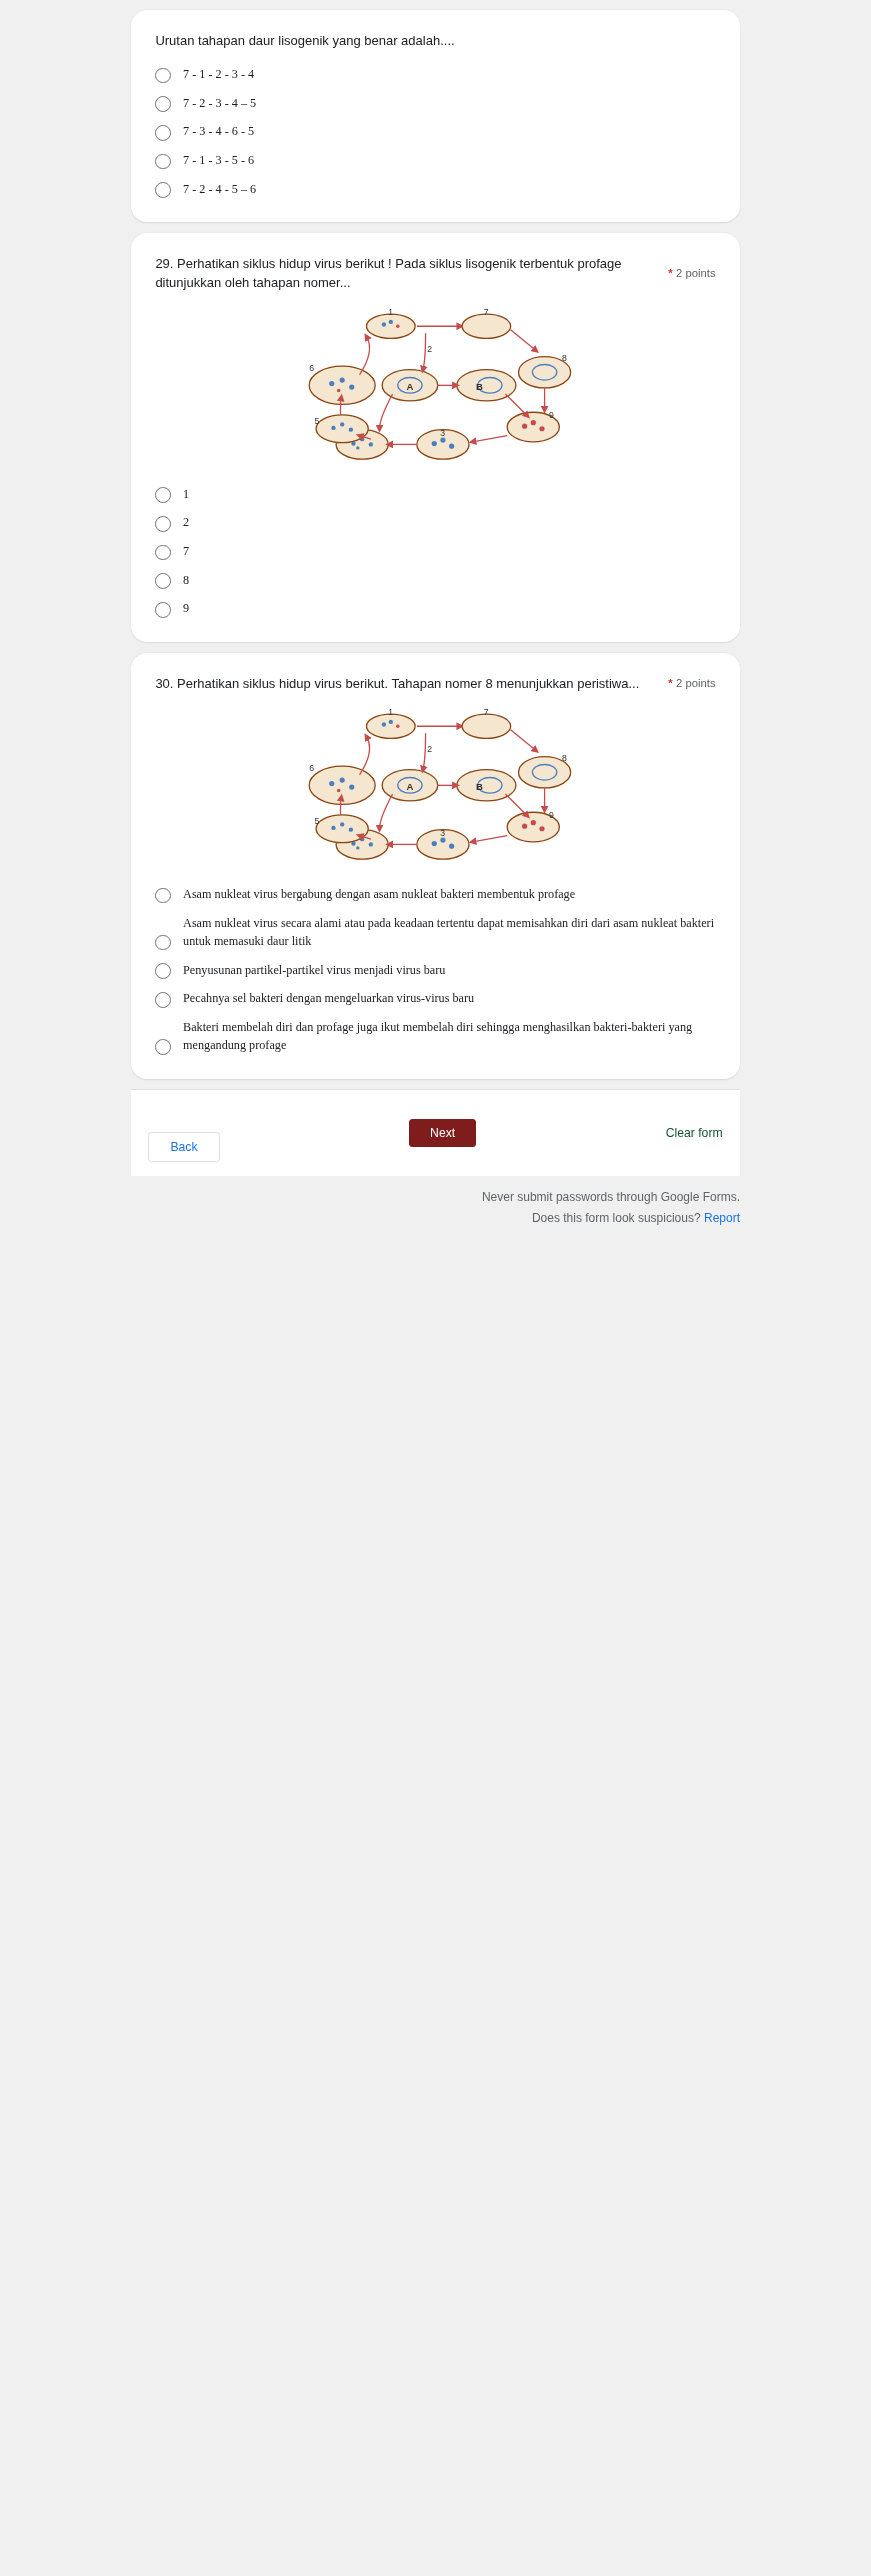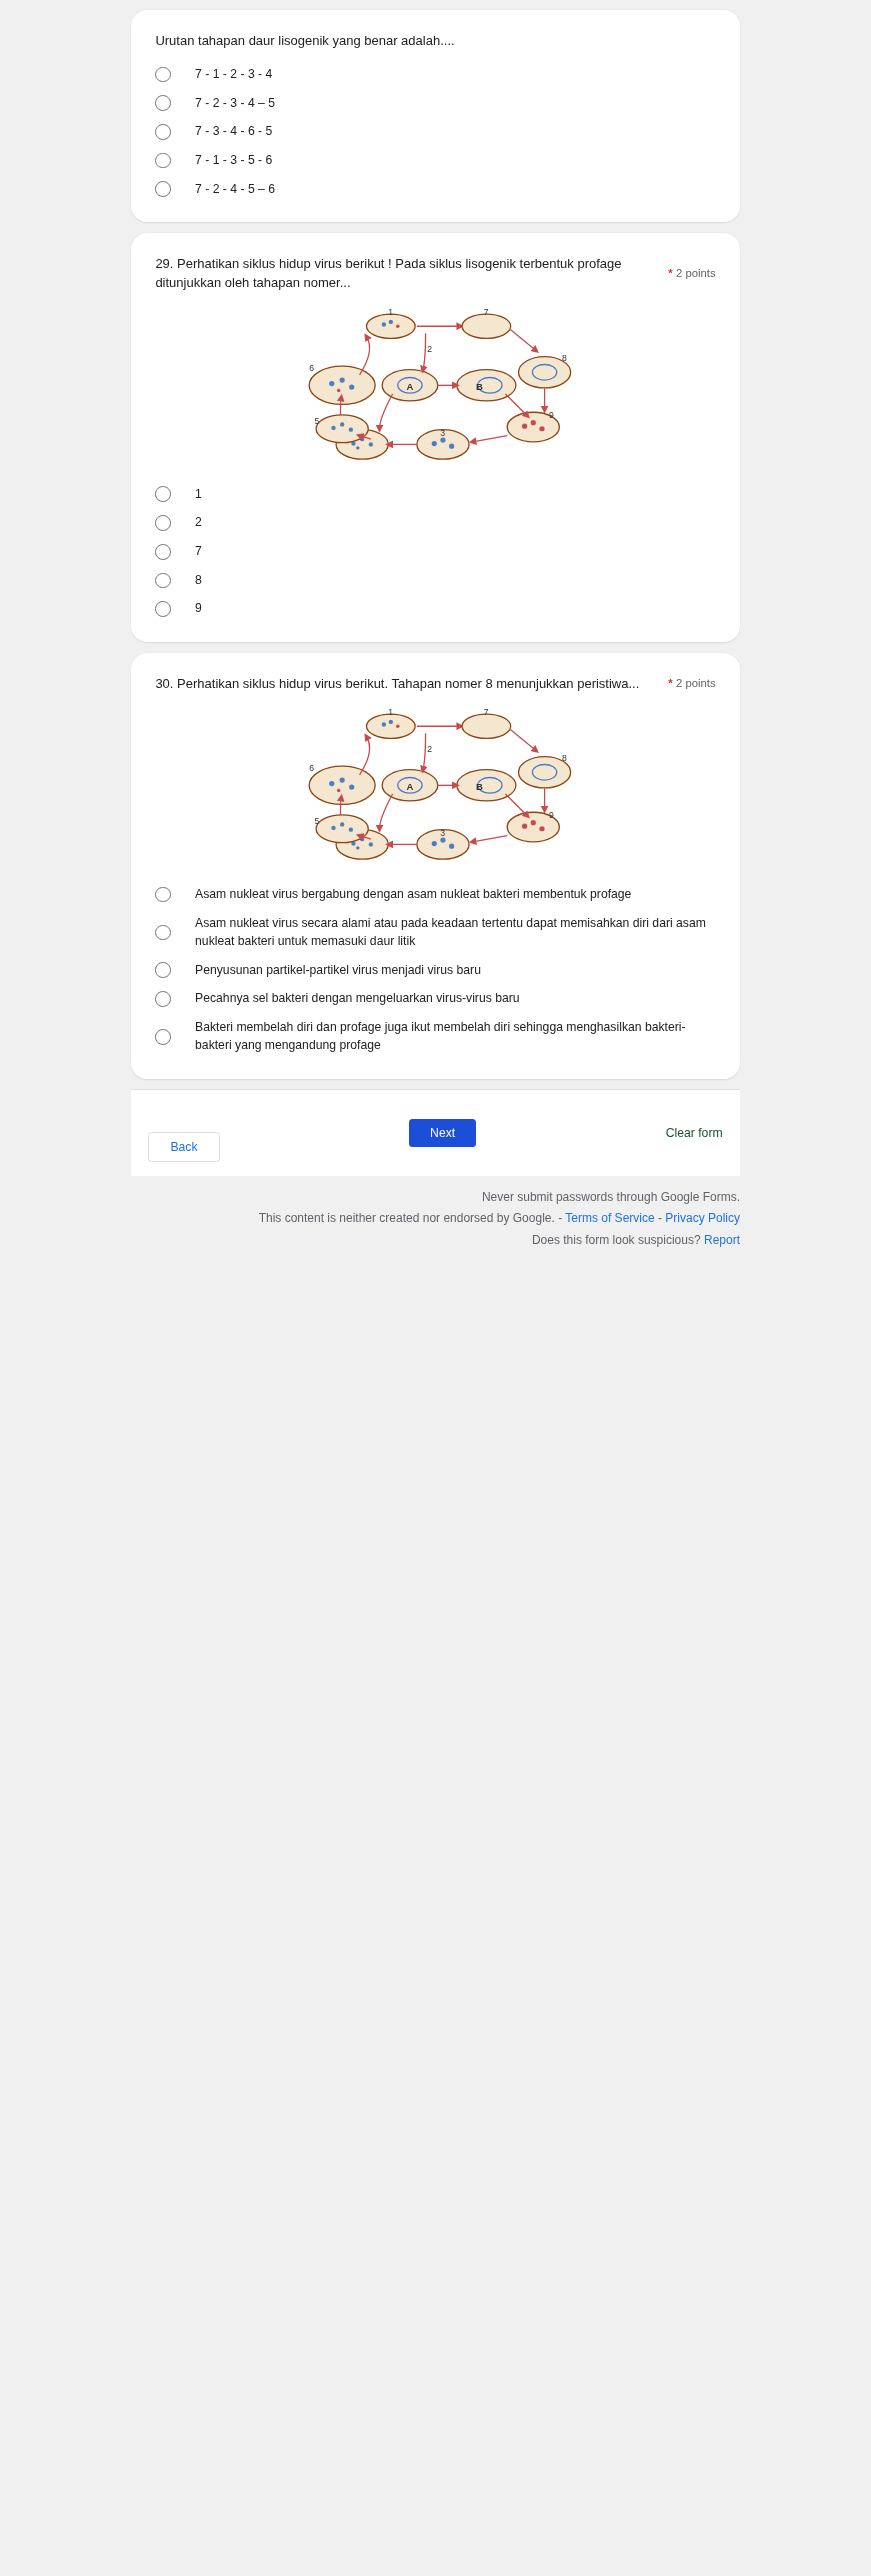--- a/index.html
+++ b/index.html
@@ -55,23 +55,24 @@
 
     .options-list {
       margin-top: 14px;
       display: flex;
       flex-direction: column;
       gap: 10.4px;
     }
 
     .option-item {
       display: flex;
-      align-items: center;
-      gap: 24px;
+      align-items: flex-end;
+      gap: 12px;
       cursor: pointer;
+      font-family: Liberation Serif, serif;
     }
 
     .radio-circle {
       width: 15.7px;
       height: 15.7px;
       border: 1.7px solid #757575;
       border-radius: 50%;
       flex-shrink: 0;
       margin-top: 0.9px;
       background: #fff;
@@ -102,21 +103,21 @@
       color: #1a73e8;
       font-size: 12.2px;
       font-weight: 500;
       padding: 7px 21px;
       border-radius: 3.5px;
       cursor: pointer;
       margin-top: 28px;
     }
 
     .btn-next {
-      background: #1d4ed8;
+      background: #7f1d1d;
       border: none;
       color: #fff;
       font-size: 12.2px;
       font-weight: 500;
       padding: 7px 21px;
       border-radius: 3.5px;
       cursor: pointer;
     }
 
     .btn-clear {
@@ -425,25 +426,18 @@
 
   <div class="footer-bar">
     <button class="btn-back">Back</button>
     <button class="btn-next">Next</button>
     <button class="btn-clear">Clear form</button>
   </div>
 
   <div class="google-footer">
     <div>Never submit passwords through Google Forms.</div>
     <div>
-      <span>This content is neither created nor endorsed by Google.</span>
-      -
-      <a href="#">Terms of Service</a>
-      -
-      <a href="#">Privacy Policy</a>
-    </div>
-    <div>
       <span>Does this form look suspicious?</span>
       <a href="#">Report</a>
     </div>
   </div>
 </div>
 
 
 </body></html>

